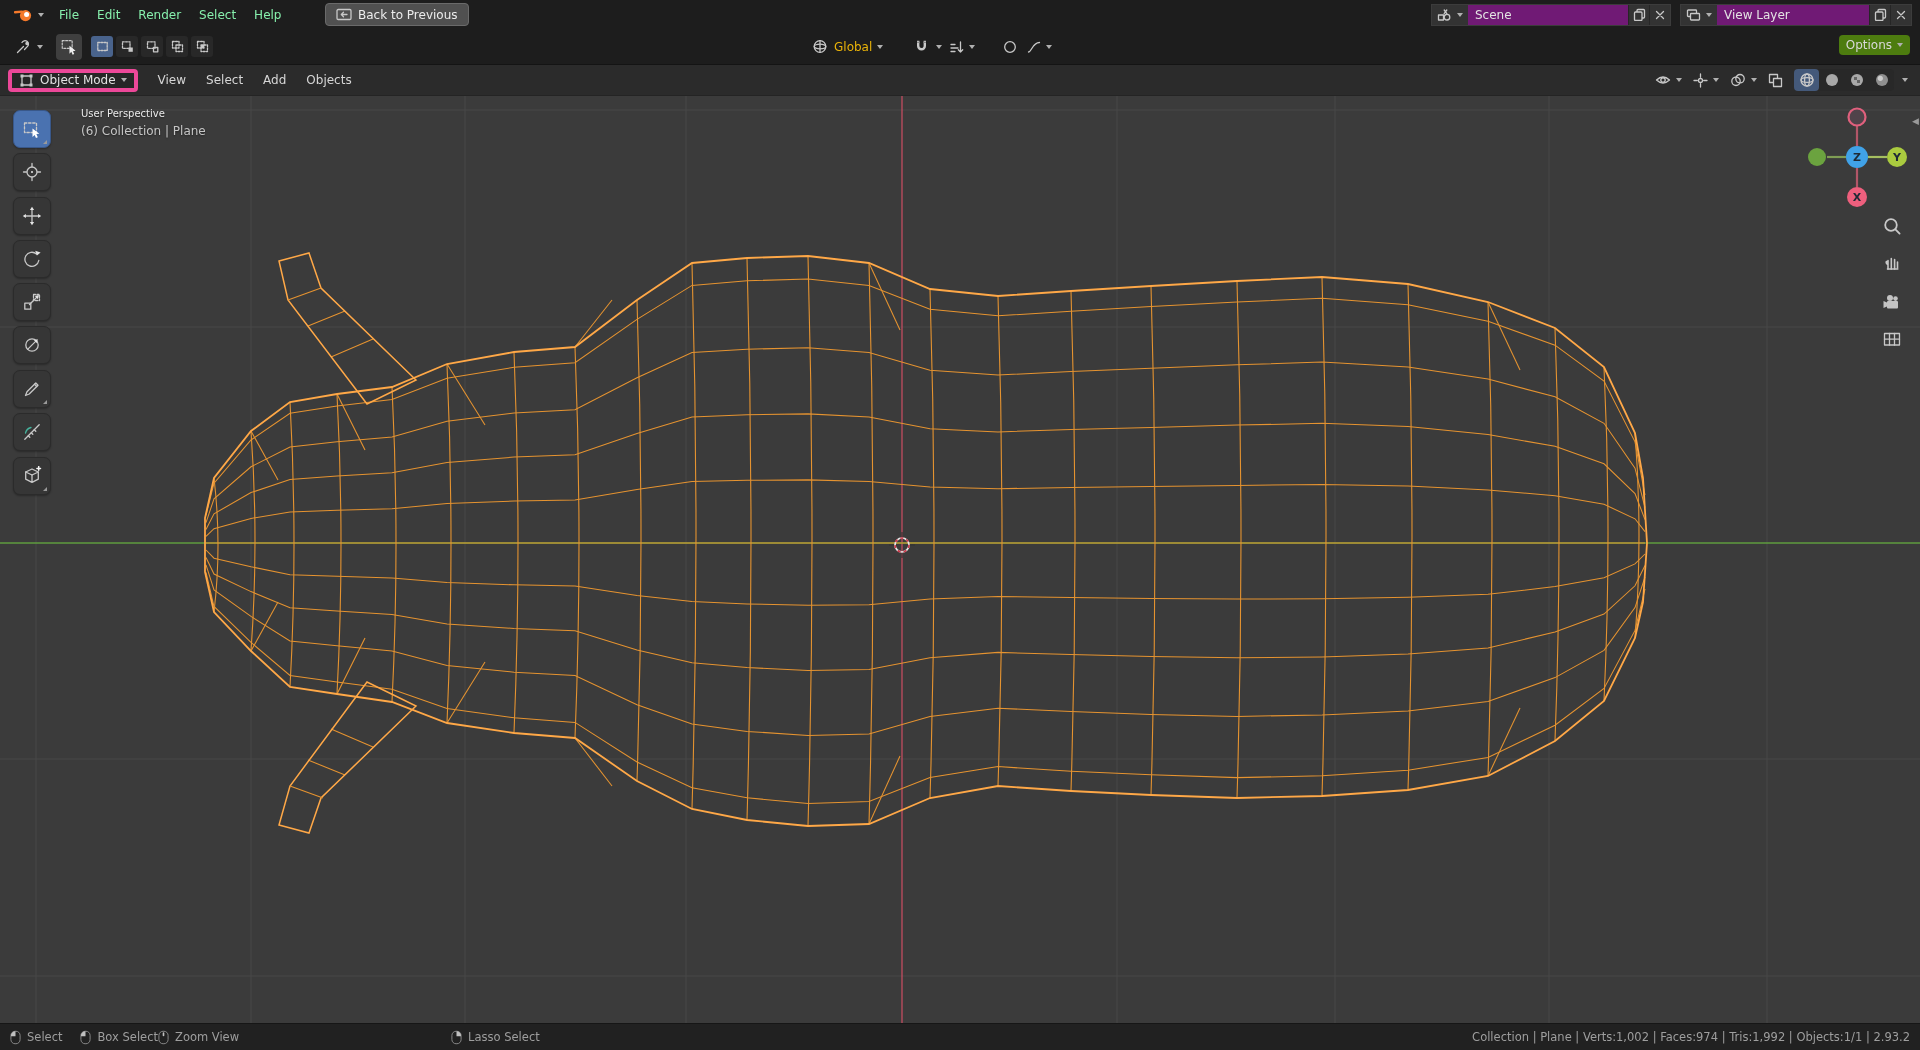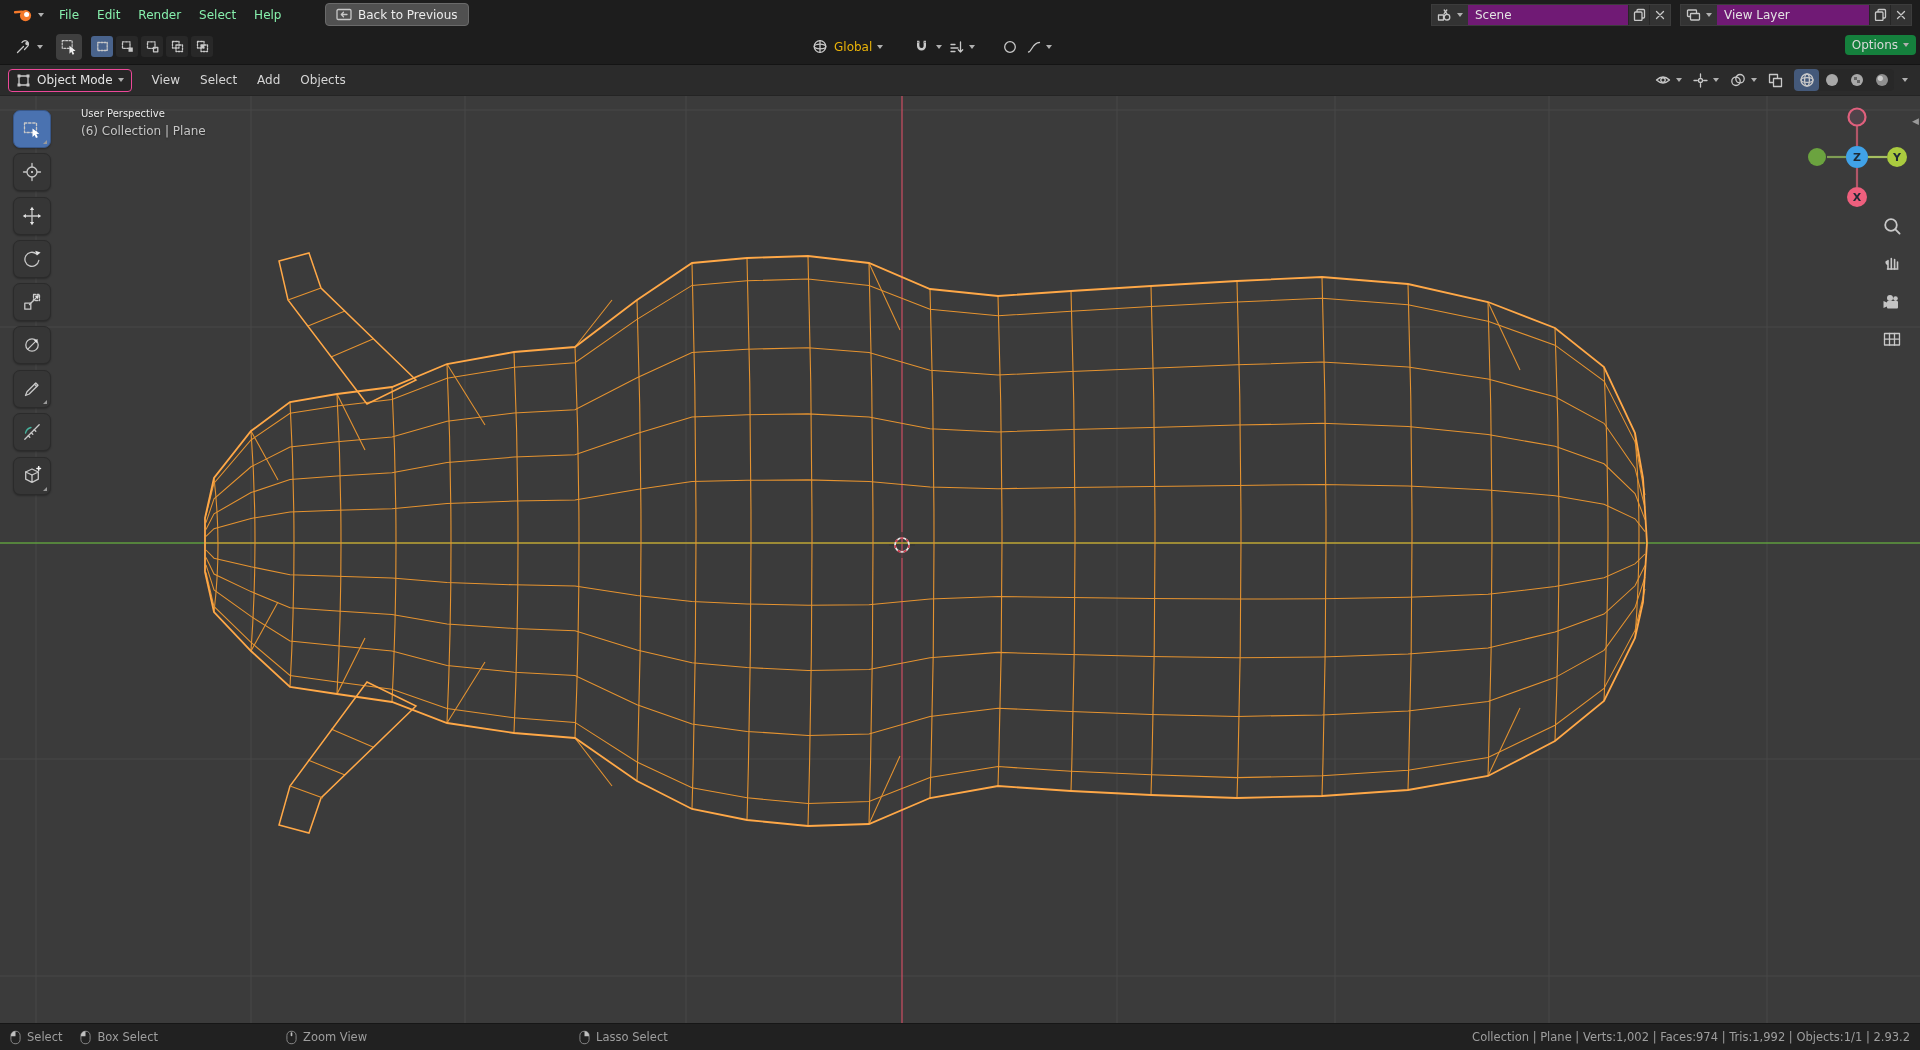--- a/index.html
+++ b/index.html
@@ -21,24 +21,24 @@
   
   #toolrow{position:absolute;top:29px;left:0;right:0;height:36px;background:#1d1d1d;border-bottom:1px solid #141414;display:flex;align-items:center;padding:0 9px;z-index:9}
   .editor-type{display:flex;align-items:center;padding:3px 5px;border-radius:3px}
   .tile{width:26px;height:26px;background:#3f3f3f;border-radius:4px;display:flex;align-items:center;justify-content:center;margin-left:8px}
   .mode-group{display:flex;gap:3px;margin-left:9px}
   .mode-tile{width:22px;height:21px;background:#282828;border-radius:3px;display:flex;align-items:center;justify-content:center}
   .mode-tile.on{background:#49638c}
   .center-cluster{position:absolute;left:806px;top:0;height:100%;display:flex;align-items:center;gap:4px}
   .drop{display:flex;align-items:center;padding:3px 6px;border-radius:3px;color:#eab308;white-space:nowrap}
   .gap14{width:14px}
-  #options-dd{position:absolute;right:4px;top:6px;display:flex;align-items:center;color:#d8d8d8;padding:3px 7px;background:#15803d;border-radius:4px}
+  #options-dd{position:absolute;right:10px;top:6px;display:flex;align-items:center;color:#d8d8d8;padding:3px 7px;background:#4d7c0f;border-radius:4px}
   
   #vp-header{position:absolute;top:65px;left:0;right:0;height:31px;background:#2b2b2b;display:flex;align-items:center;padding:0 8px;z-index:8;border-bottom:1px solid #242424}
-  .mode-field{display:flex;align-items:center;height:23px;background:#262626;border:1px solid #ec4899;border-radius:4px;padding:0 7px;color:#e2e2e2;margin-right:10px}
+  .mode-field{display:flex;align-items:center;height:23px;background:#262626;border:4px solid #ec4899;border-radius:4px;padding:0 7px;color:#e2e2e2;margin-right:10px}
   .vp-menu{padding:4px 10px;color:#d6d6d6;border-radius:3px;white-space:nowrap}
   .vp-right{margin-left:auto;display:flex;align-items:center;gap:3px}
   .hdr-pair,.hdr-btn{display:flex;align-items:center;height:22px;padding:0 4px;border-radius:3px}
   .seg{display:flex;background:#282828;border-radius:4px;margin-left:4px}
   .seg-btn{width:25px;height:22px;display:flex;align-items:center;justify-content:center;border-radius:4px}
   .seg-btn.on{background:#44597a}
   
   #viewport{position:absolute;top:96px;left:0;right:0;bottom:27px;background:#3b3b3b;overflow:hidden}
   #vp-canvas,#cursor-svg{position:absolute;pointer-events:none}
   #vp-canvas{left:0;top:0}
@@ -506,21 +506,21 @@
     </svg>
     <span>Select</span>
   </div>
   <div class="hint" style="margin-left:18px">
     <svg class="mouse" viewBox="0 0 12 16" width="11" height="15">
       <rect x="1" y="1.2" width="10" height="13.6" rx="4.5" fill="none" stroke="#8f8f8f"></rect>
       <path d="M6,1.2 A5,4.8 0 0 0 1,6.5 H6 Z" fill="#c0c0c0"></path>
     </svg>
     <span>Box Select</span>
   </div>
-  <div class="hint" style="margin-left:128px">
+  <div class="hint" style="">
     <svg class="mouse" viewBox="0 0 12 16" width="11" height="15">
       <rect x="1" y="1.2" width="10" height="13.6" rx="4.5" fill="none" stroke="#8f8f8f"></rect>
       <rect x="5.1" y="2.2" width="1.8" height="4.4" rx="0.9" fill="#c0c0c0"></rect>
     </svg>
     <span>Zoom View</span>
   </div>
   <div class="hint" style="margin-left:212px">
     <svg class="mouse" viewBox="0 0 12 16" width="11" height="15">
       <rect x="1" y="1.2" width="10" height="13.6" rx="4.5" fill="none" stroke="#8f8f8f"></rect>
       <path d="M6,1.2 A5,4.8 0 0 1 11,6.5 H6 Z" fill="#c0c0c0"></path>

